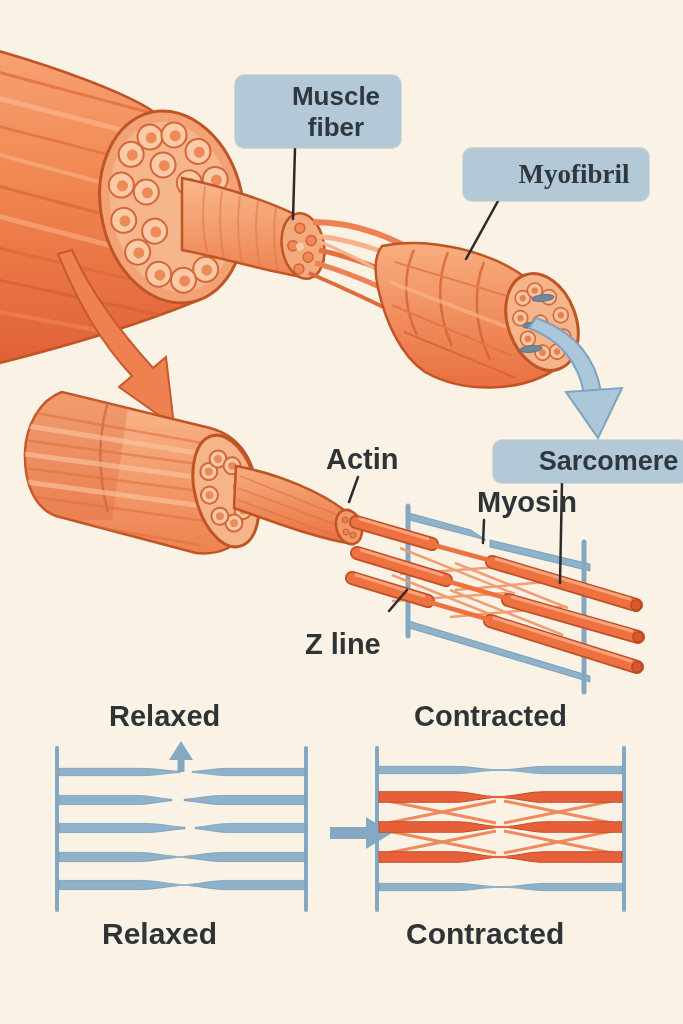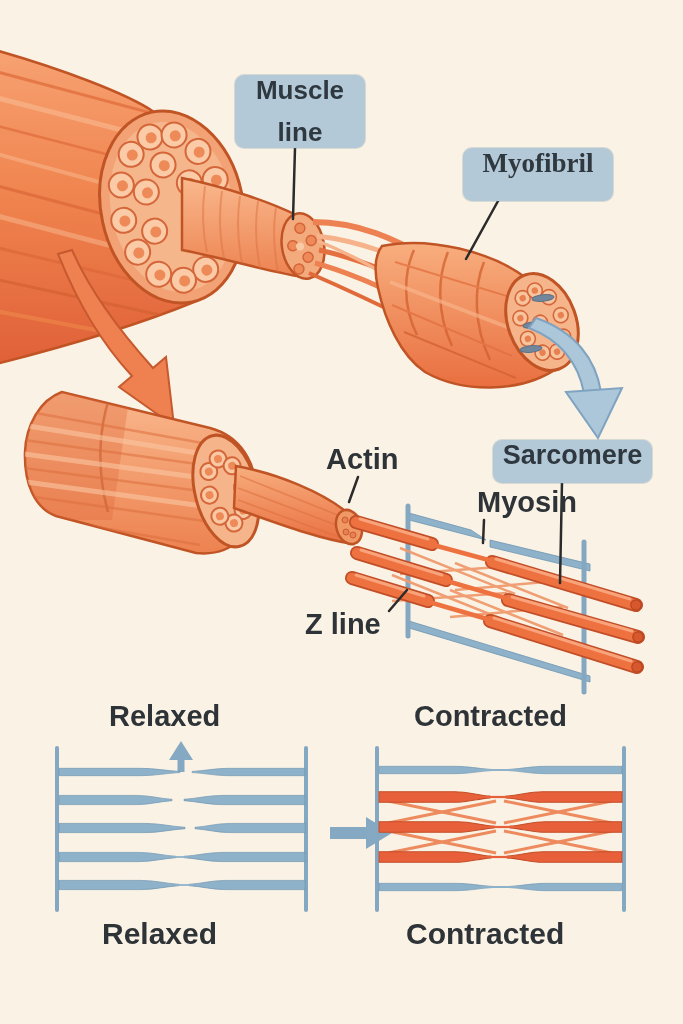--- a/index.html
+++ b/index.html
@@ -1,21 +1,21 @@
 <!DOCTYPE html>
 <html><head>
 <meta charset="utf-8">
 <style>
   html,body{margin:0;padding:0;}
   body{font-family:"Liberation Sans",sans-serif;background:#e8e8e8;}
   #stage{position:relative;width:683px;height:1024px;background:#FAF3E5;overflow:hidden;margin:0 auto;}
   #art{position:absolute;left:0;top:0;}
   .callout{position:absolute;background:#B4C9D8;border-radius:9px;display:flex;flex-direction:column;
-           align-items:center;justify-content:space-between;color:#2F383F;font-weight:600;
-           box-shadow:0 0 0 1px rgba(110,140,160,.25);}
+           align-items:center;justify-content:center;color:#2F383F;font-weight:600;
+           box-shadow:0 0 0 1px rgba(110,140,160,.25);padding-left:36px;}
   .plain{position:absolute;color:#2E3338;font-weight:600;text-align:left;}
   .c-line{line-height:1.18;}
 </style>
 </head>
 <body>
 
 <div id="stage">
 
 <svg id="art" width="683" height="1024" viewBox="0 0 683 1024">
   <defs>
@@ -378,36 +378,36 @@
     <line x1="503" y1="192" x2="466" y2="259"></line>
     <line x1="562" y1="482" x2="560" y2="583"></line>
     <line x1="358" y1="477" x2="349" y2="502"></line>
     <line x1="484" y1="520" x2="483" y2="543"></line>
     <line x1="389" y1="611" x2="407" y2="590"></line>
   </g>
 </svg>
 
 <div class="callout" style="left:235px;top:75px;width:130px;height:73px;font-size:26px;">
   <span class="c-line">Muscle</span>
-  <span class="c-line">line</span>
+  <span class="c-line">fiber</span>
 </div>
 
 <div class="callout" style="left:463px;top:148px;width:150px;height:53px;font-size:27px;font-family:Liberation Serif, serif;">
   <span>Myofibril</span>
 </div>
 
 <div class="callout" style="left:493px;top:440px;width:159px;height:43px;font-size:27px;">
   <span>Sarcomere</span>
 </div>
 
 <div class="plain" style="left:326px;top:443px;width:80px;font-size:29px;">Actin</div>
 
 <div class="plain" style="left:429px;top:486px;width:110px;font-size:29px;margin-left:48px;">Myosin</div>
 
-<div class="plain" style="left:305px;top:608px;width:85px;font-size:29px;">Z line</div>
+<div class="plain" style="left:305px;top:628px;width:85px;font-size:29px;">Z line</div>
 
 <div class="plain" style="left:109px;top:700px;width:150px;font-size:29px;">Relaxed</div>
 
 <div class="plain" style="left:414px;top:700px;width:180px;font-size:29px;">Contracted</div>
 
 <div class="plain" style="left:102px;top:917px;width:150px;font-size:30px;">Relaxed</div>
 
 <div class="plain" style="left:406px;top:917px;width:180px;font-size:30px;">Contracted</div>
 
 </div>

